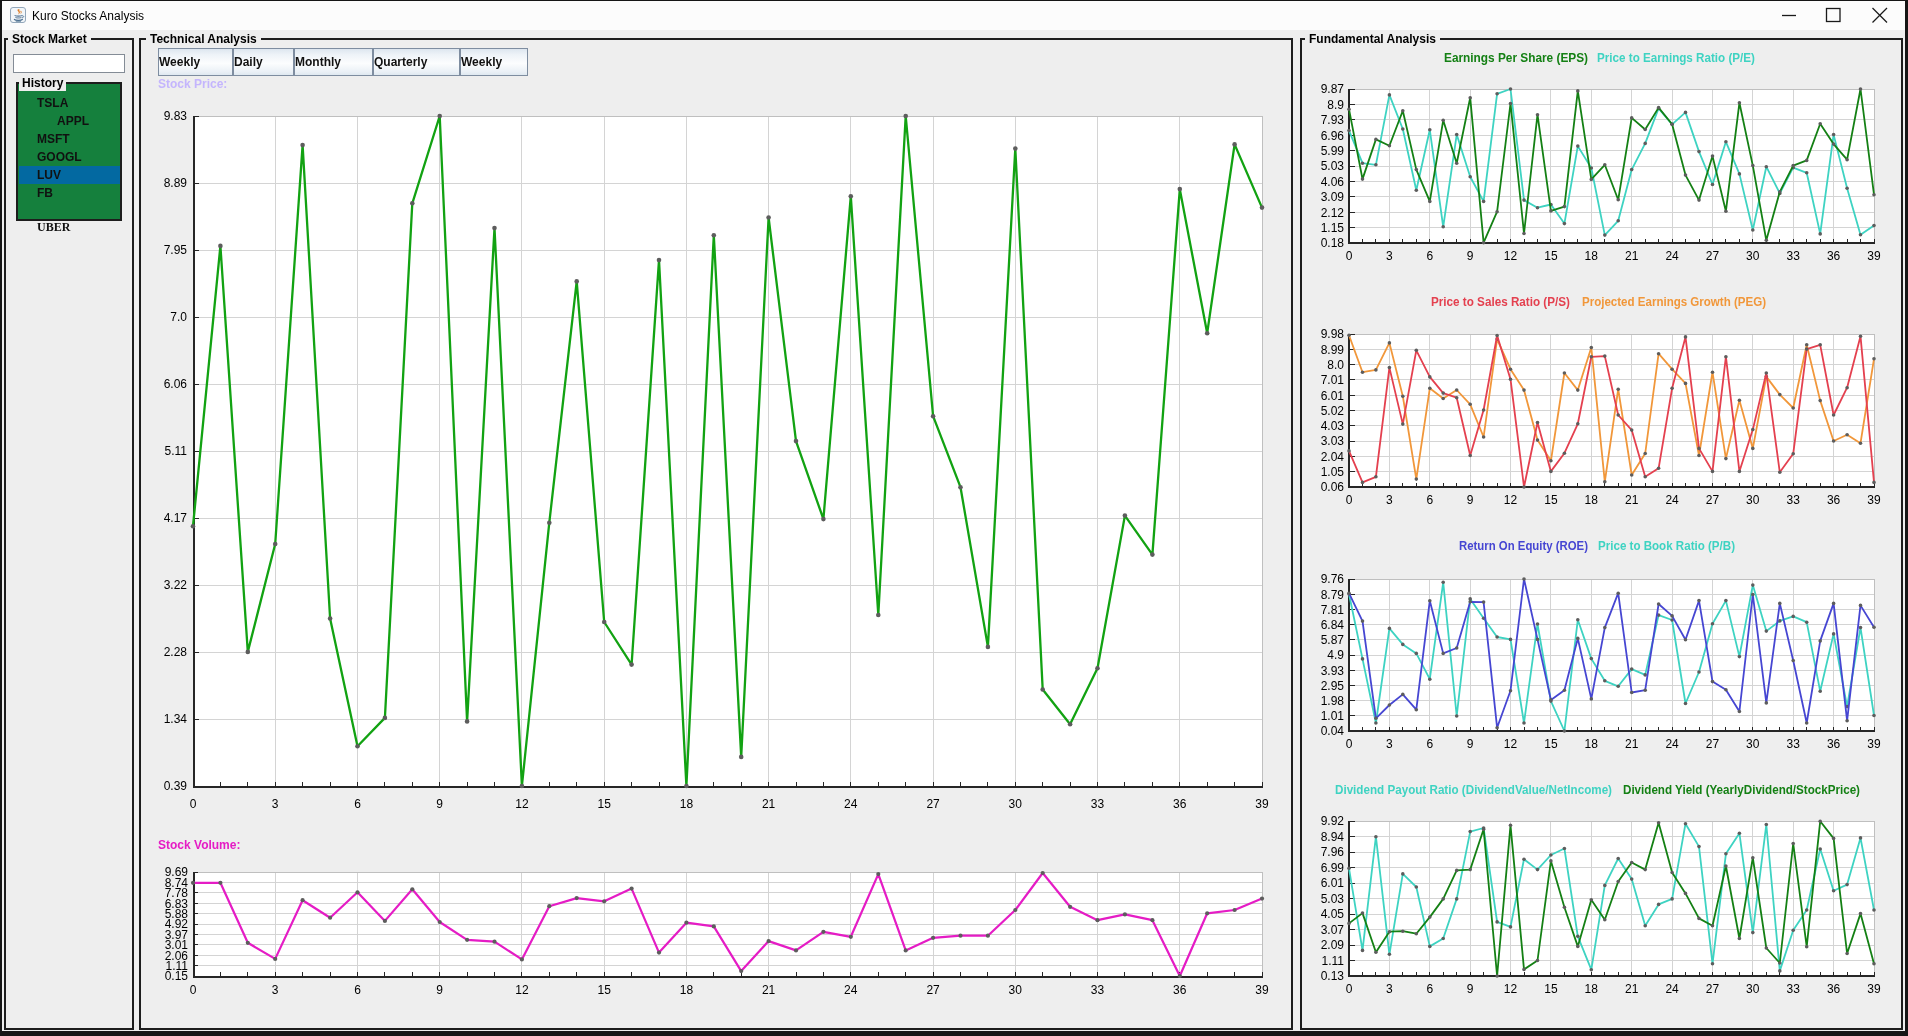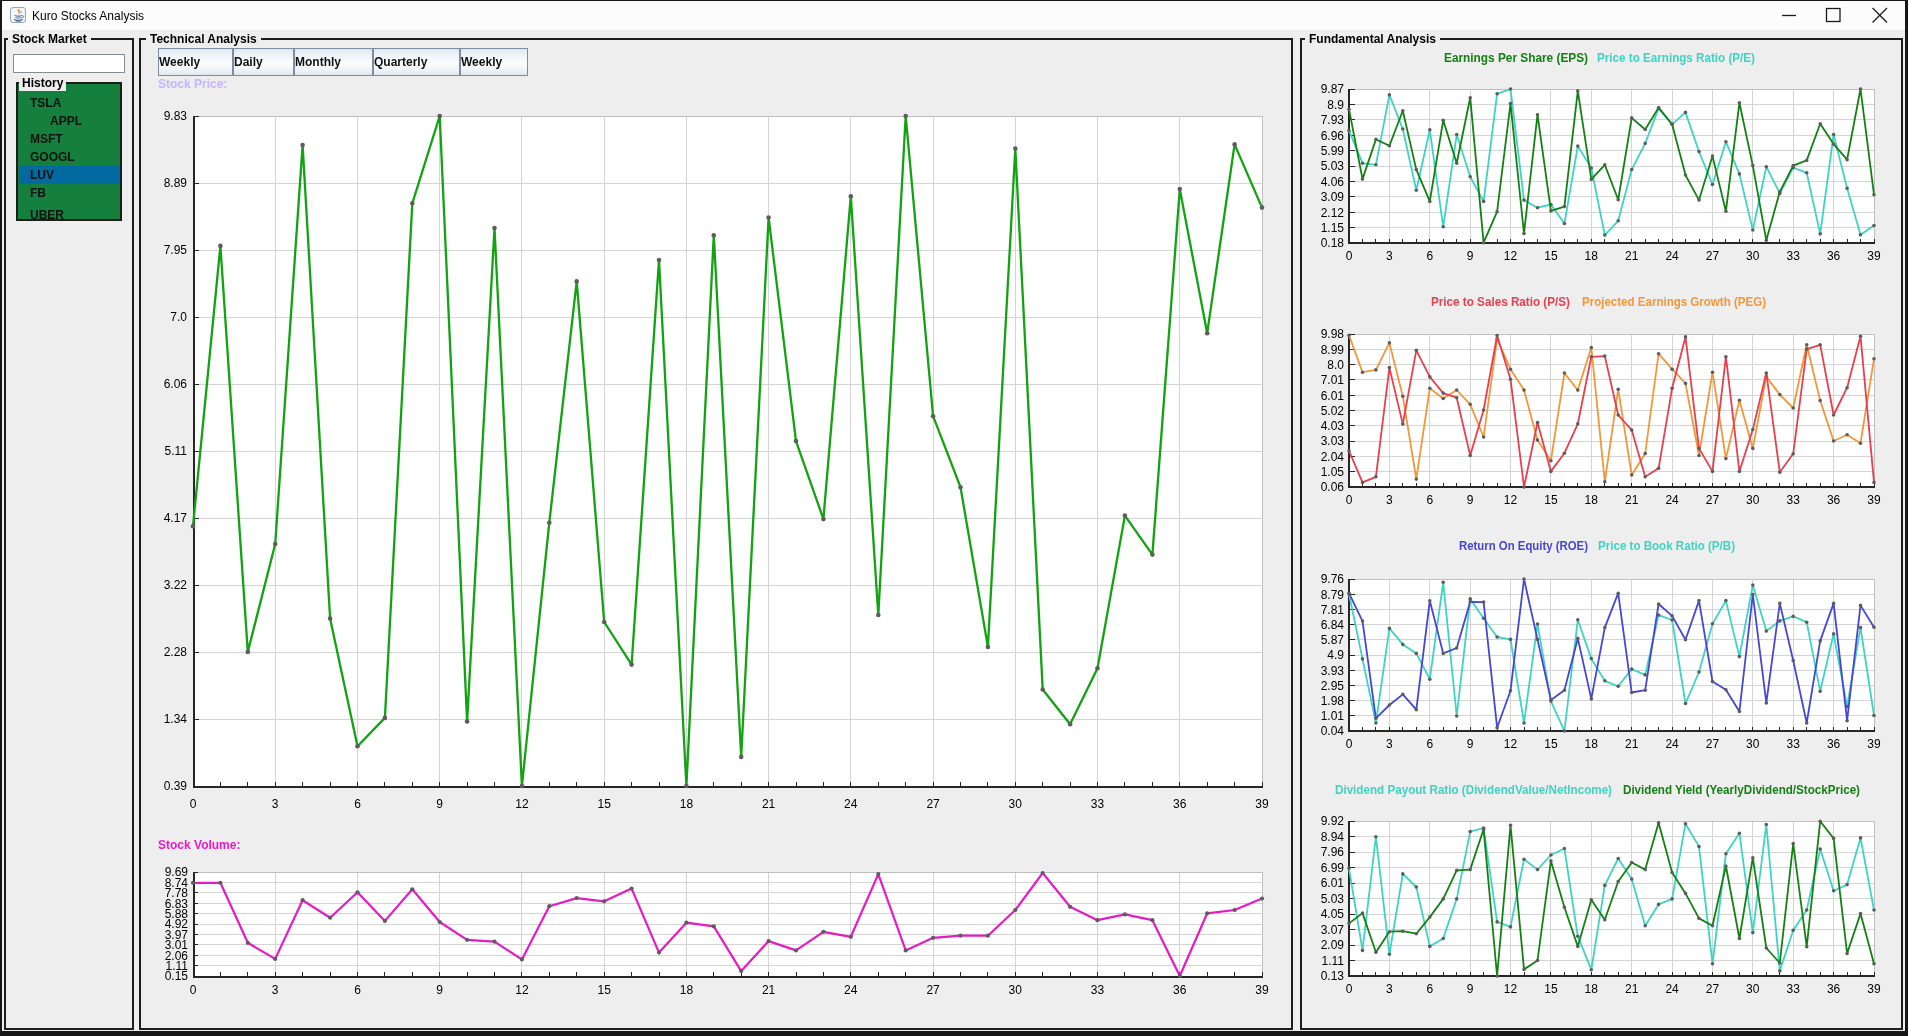--- a/index.html
+++ b/index.html
@@ -2,21 +2,21 @@
 <html><head><meta charset="utf-8"><style>
 *{margin:0;padding:0;box-sizing:border-box}
 html,body{width:1908px;height:1036px;overflow:hidden}
 body{position:relative;background:#161616;font-family:"Liberation Sans", sans-serif;}
 #titlebar{position:absolute;left:2px;top:1px;width:1903px;height:29px;background:#fcfcfc;}
 #content{position:absolute;left:2px;top:30px;width:1903px;height:1001px;background:#eeeeee;}
 .panel{position:absolute;border:2px solid #1d1d1d;}
 .ptitle{position:absolute;top:-8px;left:6px;background:#eeeeee;padding:0 4px;font-size:12px;font-weight:bold;color:#000;line-height:15px;white-space:nowrap}
 .btn{position:absolute;top:48px;height:28px;border:1px solid #7e8da0;background:linear-gradient(180deg,#dde6ef 0%,#eef3f8 22%,#fcfdfe 55%,#eaf0f6 88%,#dfe8f0 100%);font-size:12px;font-weight:bold;color:#111;line-height:26px}
 .lbl{position:absolute;font-size:12px;font-weight:bold;white-space:nowrap}
-.litem{position:absolute;left:19px;width:101px;height:18px;font-size:12px;font-weight:bold;color:#111;line-height:18px;padding-left:11px}
+.litem{position:absolute;left:19px;width:101px;height:18px;font-size:12px;font-weight:bold;color:#111;line-height:18px;padding-left:18px}
 </style></head><body>
 <div id="titlebar"></div>
 <div id="content"></div>
 
 <svg style="position:absolute;left:10px;top:7px" width="16" height="16" viewBox="0 0 16 16">
 <rect x="0.5" y="0.5" width="15" height="15" rx="2.5" fill="#f2f6f9" stroke="#93a7ba"></rect>
 <path d="M7.9 2.2 C6.2 4.0 10.6 4.6 7.9 7.4 C12.2 5.3 8.3 3.9 9.6 2.2 Z" fill="#dd7d27"></path>
 <path d="M10.6 3.8 C9.8 4.8 11.8 5.2 10.2 6.9 C12.6 5.7 11.2 4.7 11.4 3.9 Z" fill="#dd7d27"></path>
 <g stroke="#4d6f8f" fill="none">
 <path d="M4.8 8.3 C4.8 9.4 12 9.4 12 8.3" stroke-width="1.1"></path>
@@ -47,21 +47,21 @@
 <div style="position:absolute;left:13px;top:54px;width:112px;height:19px;background:#fff;border:1px solid #848c96"></div>
 <div class="panel" style="left:16px;top:82px;width:106px;height:139px;background:#15803d">
     <span class="ptitle" style="left:1px;padding:0 3px">History</span>
   </div>
 <div class="litem" style="top:94px;">TSLA</div>
 <div class="litem" style="top:112px;margin-left:20px;">APPL</div>
 <div class="litem" style="top:130px;">MSFT</div>
 <div class="litem" style="top:148px;">GOOGL</div>
 <div class="litem" style="top:166px;background:#0369a1;">LUV</div>
 <div class="litem" style="top:184px;">FB</div>
-<div class="litem" style="top:206px;">UBER</div>
+<div class="litem" style="top:218px;font-family:Liberation Serif, serif;">UBER</div>
 <div class="btn" style="left:158px;width:75px">Weekly</div>
 <div class="btn" style="left:233px;width:61px">Daily</div>
 <div class="btn" style="left:294px;width:79px">Monthly</div>
 <div class="btn" style="left:373px;width:87px">Quarterly</div>
 <div class="btn" style="left:460px;width:68px">Weekly</div>
 <div class="lbl" style="left:158px;top:77px;color:#c4b5fd">Stock Price:</div>
 <div class="lbl" style="left:158px;top:838px;color:#e51cc5">Stock Volume:</div>
 <svg style="position:absolute;left:150px;top:104px" width="1142" height="716" viewBox="0 0 1142 716">
     <rect x="43" y="12" width="1069" height="670" fill="#ffffff"></rect>
     <g shape-rendering="crispEdges">

